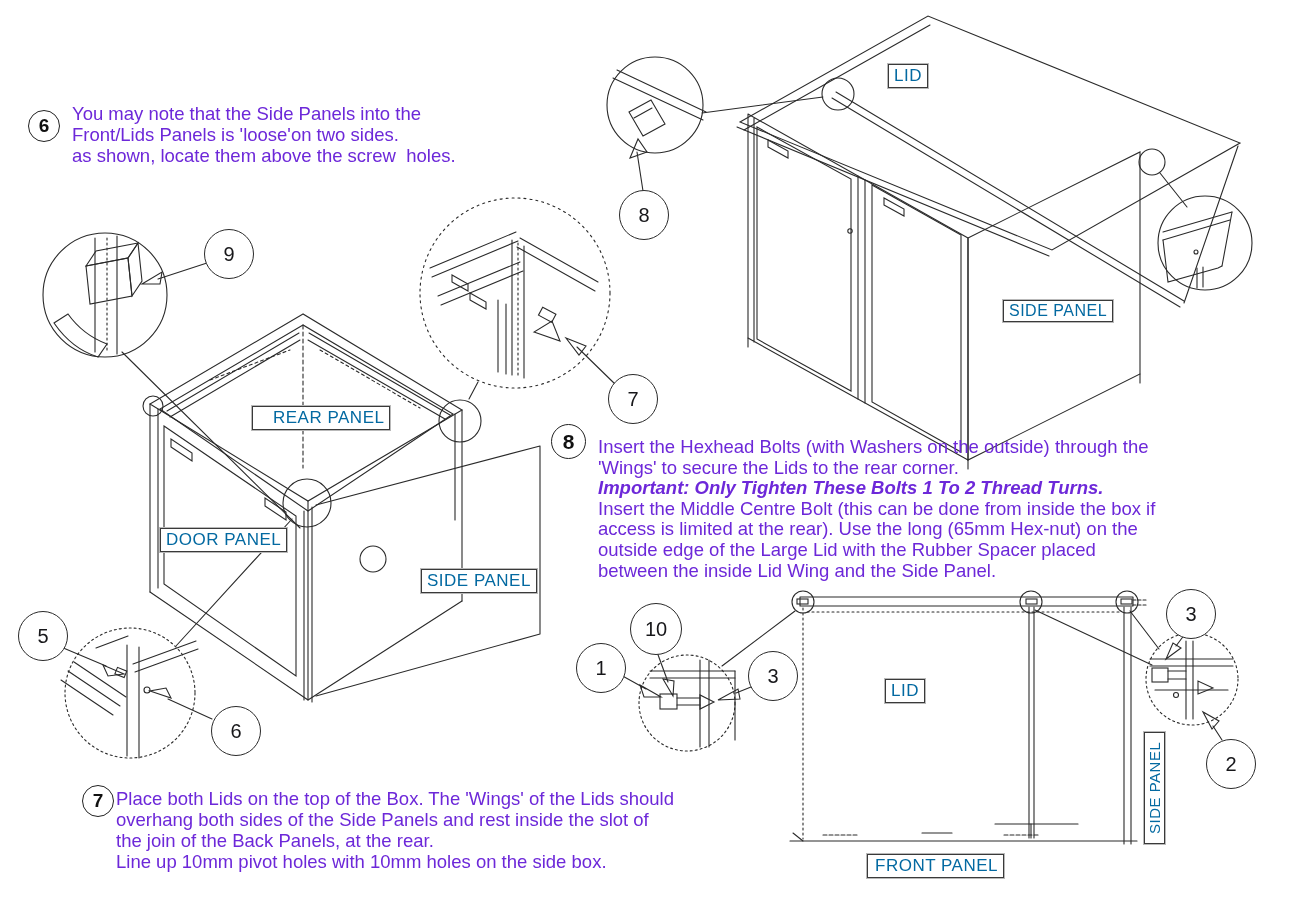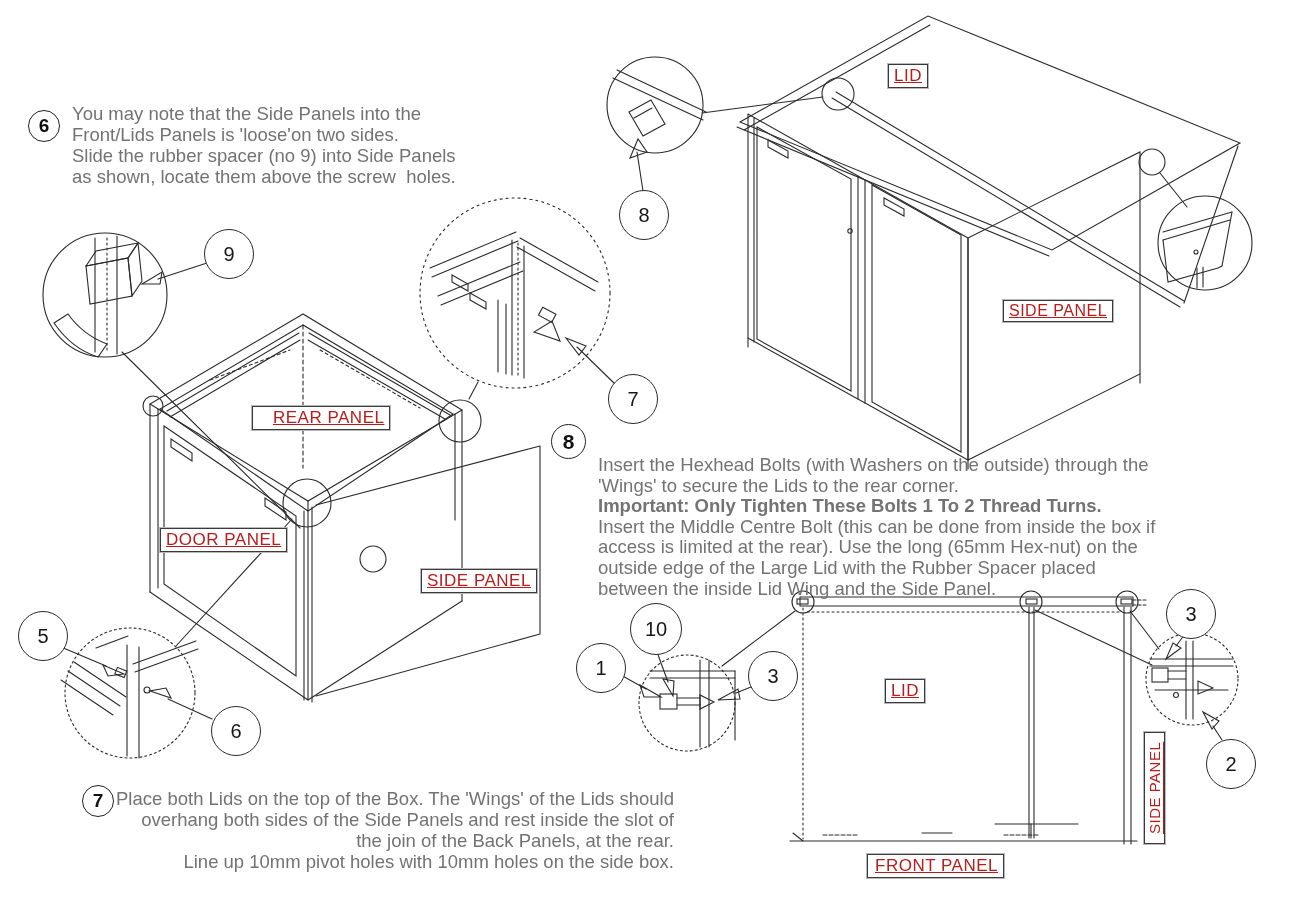--- a/index.html
+++ b/index.html
@@ -1,30 +1,30 @@
 <!DOCTYPE html>
 <html><head>
 <meta charset="utf-8">
 <style>
   html,body{margin:0;padding:0;background:#ffffff;}
   #stage{position:relative;width:1300px;height:900px;background:#ffffff;overflow:hidden;
          font-family:"Liberation Sans",sans-serif;color:#1f1f1f;}
   #artwork{position:absolute;left:0;top:0;}
   #artwork path,#artwork circle,#artwork rect,#artwork polygon,#artwork line{
     stroke:#2a2a2a;fill:none;stroke-width:1.1;stroke-linecap:round;}
-  .tblock{position:absolute;font-size:18.5px;line-height:21px;color:#737373;}
+  .tblock{position:absolute;font-size:18.5px;line-height:21px;color:#6d28d9;}
   .tblock .tline{white-space:pre;}
   .t8{line-height:20.6px;}
-  .boldline{font-weight:bold;}
+  .boldline{font-weight:bold;font-style:italic;}
   .stepmark{position:absolute;border:1.7px solid #222;border-radius:50%;background:#fff;
     display:flex;align-items:center;justify-content:center;font-weight:bold;font-size:19px;color:#111;}
   .co{position:absolute;width:48px;height:48px;border:1.4px solid #2a2a2a;border-radius:50%;
     background:#fff;display:flex;align-items:center;justify-content:center;font-size:20px;color:#17171a;}
   .plabel{position:absolute;background:#fff;border:1.4px solid #3a3a3a;box-shadow:0 0 0 1px #b9b9b9;
-    padding:1px 5px;font-size:17px;letter-spacing:0.5px;color:#b91c1c;white-space:nowrap;text-decoration:underline;}
+    padding:1px 5px;font-size:17px;letter-spacing:0.5px;color:#0369a1;white-space:nowrap;}
   .plabel.vert{writing-mode:vertical-rl;transform:rotate(180deg);padding:5px 1px;font-size:15px;
     height:100px;display:flex;align-items:center;justify-content:center;}
   .plabel.small{font-size:16px;}
 </style>
 </head>
 <body>
 
 <div id="stage">
 
   <svg id="artwork" width="1300" height="900" viewBox="0 0 1300 900">
@@ -192,38 +192,37 @@
       <polygon points="1203,712 1212,729 1219,721" fill="#ffffff"></polygon>
     </g>
   </svg>
 
   <div class="stepmark" style="left:28px;top:110px;width:30px;height:30px;">
     <span>6</span>
   </div>
   <div class="tblock" style="left:72px;top:103px;">
     <div class="tline">You may note that the Side Panels into the</div>
     <div class="tline">Front/Lids Panels is 'loose'on two sides.</div>
-    <div class="tline">Slide the rubber spacer (no 9) into Side Panels</div>
     <div class="tline">as shown, locate them above the screw  holes.</div>
   </div>
 
   <div class="stepmark" style="left:82px;top:785px;width:30px;height:30px;">
     <span>7</span>
   </div>
-  <div class="tblock" style="left:116px;top:788px;text-align:right;">
+  <div class="tblock" style="left:116px;top:788px;">
     <div class="tline">Place both Lids on the top of the Box. The 'Wings' of the Lids should</div>
     <div class="tline">overhang both sides of the Side Panels and rest inside the slot of</div>
     <div class="tline">the join of the Back Panels, at the rear.</div>
     <div class="tline">Line up 10mm pivot holes with 10mm holes on the side box.</div>
   </div>
 
   <div class="stepmark" style="left:551px;top:424px;width:33px;height:33px;font-size:21px;">
     <span>8</span>
   </div>
-  <div class="tblock t8" style="left:598px;top:455px;">
+  <div class="tblock t8" style="left:598px;top:437px;">
     <div class="tline">Insert the Hexhead Bolts (with Washers on the outside) through the</div>
     <div class="tline">'Wings' to secure the Lids to the rear corner.</div>
     <div class="tline boldline">Important: Only Tighten These Bolts 1 To 2 Thread Turns.</div>
     <div class="tline">Insert the Middle Centre Bolt (this can be done from inside the box if</div>
     <div class="tline">access is limited at the rear). Use the long (65mm Hex-nut) on the</div>
     <div class="tline">outside edge of the Large Lid with the Rubber Spacer placed</div>
     <div class="tline">between the inside Lid Wing and the Side Panel.</div>
   </div>
 
   <div class="plabel" style="left:252px;top:406px;padding-left:20px;">REAR PANEL</div>

